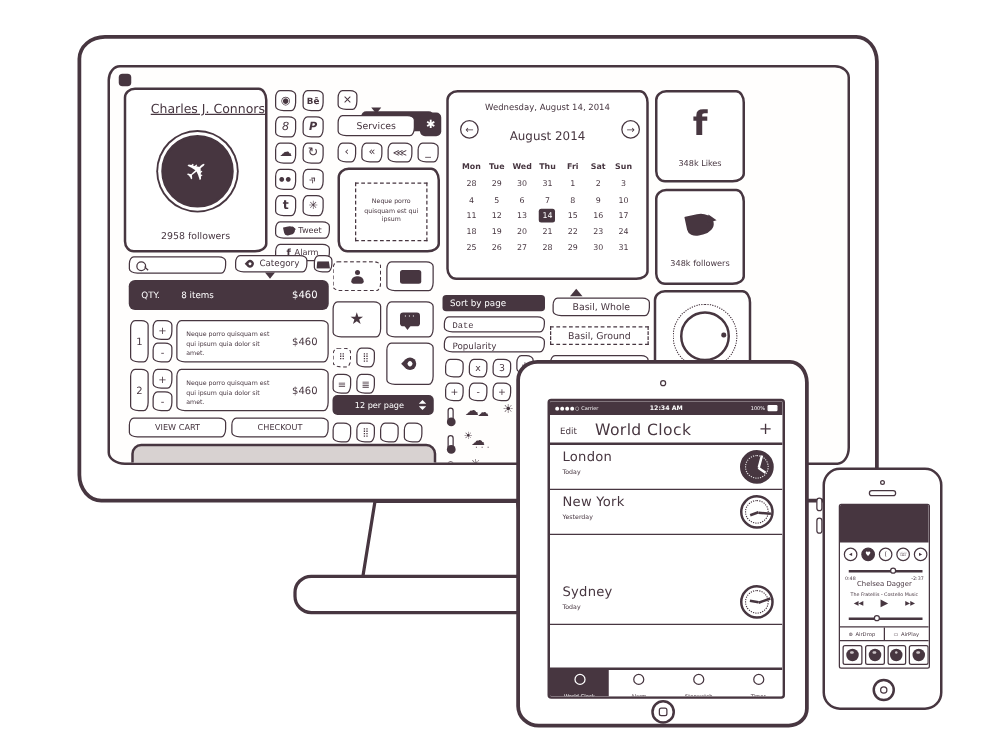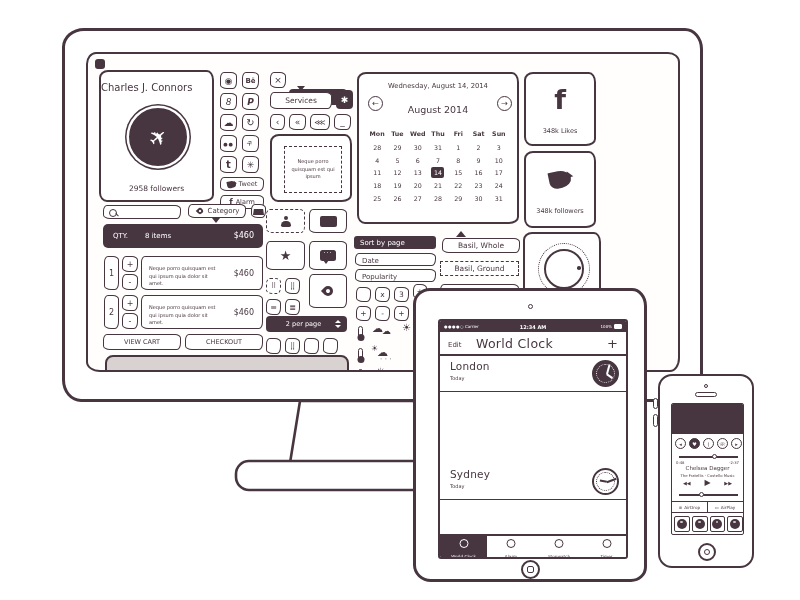--- a/index.html
+++ b/index.html
@@ -96,21 +96,21 @@
     <rect x="8" y="62" width="240" height="29" rx="13" fill="#fff" stroke="#473640" stroke-width="2.6"></rect>
   </svg>
 
   <div id="imac" class="abs"></div>
 
   <div id="screen" class="abs">
 
     <div class="abs dark" style="left:7px;top:5px;width:10px;height:10px;border-radius:3px;"></div>
 
     <div class="abs bd2" style="left:11px;top:16px;width:115px;height:132px;">
-      <div class="abs" style="left:0;right:0;top:10px;text-align:left;font-size:10px;">Charles J. Connors</div>
+      <div class="abs" style="left:0;right:0;top:10px;text-align:right;font-size:10px;text-decoration:underline;">Charles J. Connors</div>
       <div class="abs cc dark" style="left:28px;top:36px;width:58px;height:58px;border-radius:50%;border:2px solid var(--ink);box-shadow:0 0 0 2.5px #fff,0 0 0 4px var(--ink);">
         <span class="plane">✈</span>
       </div>
       <div class="abs" style="left:0;right:0;top:112px;text-align:center;font-size:7.5px;">2958 followers</div>
     </div>
 
     <div class="abs bd cc" style="left:132px;top:18px;width:17px;height:17px;font-size:9px;">
         <span>◉</span>
       </div>
     <div class="abs bd cc" style="left:154px;top:18px;width:17px;height:17px;font-size:7px;font-weight:bold;">
@@ -320,38 +320,38 @@
     <div class="abs bd cc" style="left:178px;top:245px;width:15px;height:16px;font-size:8px;">
         <span>≡</span>
       </div>
     <div class="abs bd cc" style="left:197px;top:245px;width:15px;height:16px;font-size:8px;">
         <span>≣</span>
       </div>
     <div class="abs bd cc" style="left:221px;top:220px;width:38px;height:34px;">
         <span class="pin"></span>
       </div>
     <div class="abs dark cc" style="left:178px;top:262px;width:81px;height:16px;border-radius:4px;justify-content:space-between;padding:0 6px;">
-      <span style="font-size:6.5px;flex:1;text-align:center;">2 per page</span>
+      <span style="font-size:6.5px;flex:1;text-align:center;">12 per page</span>
       <span class="stepper-arrows">
           <i class="up"></i>
           <i class="dn"></i>
         </span>
     </div>
     <div class="abs bd" style="left:178px;top:284px;width:15px;height:16px;"></div>
     <div class="abs bd cc" style="left:197px;top:284px;width:15px;height:16px;font-size:7px;">
         <span>⣿</span>
       </div>
     <div class="abs bd" style="left:216px;top:284px;width:15px;height:16px;"></div>
     <div class="abs bd" style="left:235px;top:284px;width:15px;height:16px;"></div>
 
     <div class="abs dark" style="left:266px;top:182px;width:82px;height:13px;border-radius:3px;">
         <span class="abs" style="left:6px;top:3px;font-size:7px;">Sort by page</span>
       </div>
     <div class="abs bd" style="left:267px;top:199px;width:81px;height:13px;">
-        <span class="abs" style="left:6px;top:3px;font-size:7px;">Date</span>
+        <span class="abs" style="left:6px;top:3px;font-size:7px;font-family:Liberation Mono, monospace;">Date</span>
       </div>
     <div class="abs bd" style="left:267px;top:215px;width:81px;height:13px;">
         <span class="abs" style="left:6px;top:3px;font-size:7px;">Popularity</span>
       </div>
 
     <div class="abs bd cc" style="left:268px;top:233px;width:15px;height:15px;font-size:7.5px;">
         <span></span>
       </div>
     <div class="abs bd cc" style="left:287px;top:233px;width:15px;height:15px;font-size:7.5px;">
         <span>x</span>
@@ -420,20 +420,29 @@
         <span class="abs" style="right:8px;top:4px;font-size:13px;">+</span>
       </div>
 
       <div class="wc-row" style="top:35px;text-align:center;">
         <span class="wc-name">London</span>
         <span class="wc-when">Today</span>
         <span class="clock dark" style="right:7px;top:4px;width:27px;height:27px;">
             <span class="tick"></span>
             <span class="hand" style="height:7px;transform:rotate(125deg);"></span>
             <span class="hand" style="height:10px;transform:rotate(15deg);"></span>
+          </span>
+      </div>
+      <div class="wc-row" style="top:71px;">
+        <span class="wc-name">New York</span>
+        <span class="wc-when">Yesterday</span>
+        <span class="clock" style="right:7px;top:4px;width:27px;height:27px;">
+            <span class="tick"></span>
+            <span class="hand" style="height:7px;transform:rotate(250deg);"></span>
+            <span class="hand" style="height:10px;transform:rotate(95deg);"></span>
           </span>
       </div>
       <div class="wc-row" style="top:143px;">
         <span class="wc-name">Sydney</span>
         <span class="wc-when">Today</span>
         <span class="clock" style="right:7px;top:4px;width:27px;height:27px;">
             <span class="tick"></span>
             <span class="hand" style="height:7px;transform:rotate(280deg);"></span>
             <span class="hand" style="height:10px;transform:rotate(70deg);"></span>
           </span>

